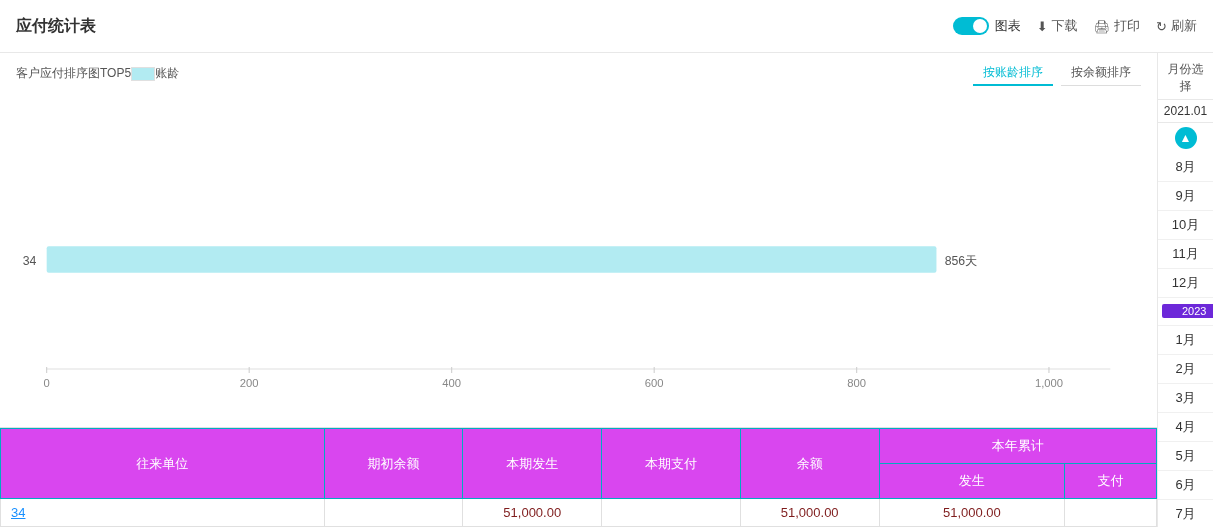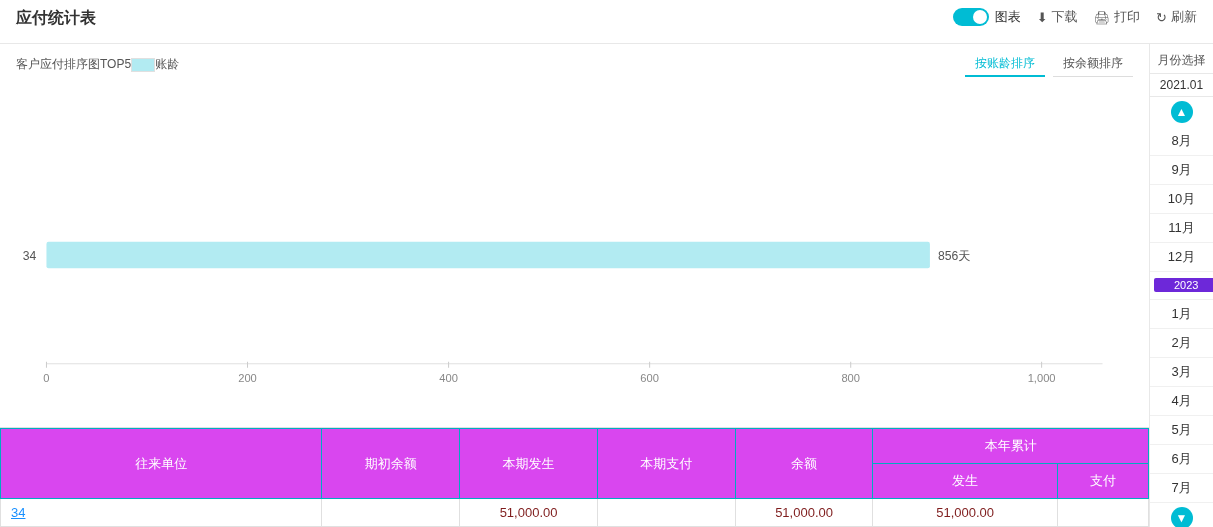--- a/index.html
+++ b/index.html
@@ -1,21 +1,21 @@
 <!DOCTYPE html>
 <html><head>
   <meta charset="utf-8">
   <style>
     * { box-sizing: border-box; margin: 0; padding: 0; }
     body { font-family: 'Microsoft YaHei', Arial, sans-serif; font-size: 13px; background: #f5f5f5; color: #333; }
 
     .page-container { display: flex; flex-direction: column; width: 1213px; height: 527px; background: #fff; overflow: hidden; }
 
     
-    .header { display: flex; align-items: flex-start; justify-content: space-between; padding: 8px 16px; background: #fff; border-bottom: 1px solid #e8e8e8; height: 44px; }
+    .header { display: flex; align-items: center; justify-content: space-between; padding: 8px 16px; background: #fff; border-bottom: 1px solid #e8e8e8; height: 53px; }
     .header-title { font-size: 16px; font-weight: bold; color: #333; }
     .header-actions { display: flex; align-items: center; gap: 16px; }
     .toggle-group { display: flex; align-items: center; gap: 6px; }
     .toggle-switch { width: 36px; height: 18px; background: #00bcd4; border-radius: 9px; position: relative; cursor: pointer; }
     .toggle-switch::after { content: ''; position: absolute; right: 2px; top: 2px; width: 14px; height: 14px; background: #fff; border-radius: 50%; }
     .action-btn { display: flex; align-items: center; gap: 4px; color: #555; cursor: pointer; font-size: 13px; }
 
     
     .main-content { display: flex; flex: 1; overflow: hidden; }
 
@@ -37,21 +37,21 @@
     
     .table-section { border-top: 1px solid #e0e0e0; }
     .data-table { width: 100%; border-collapse: collapse; }
     .data-table th { background: #d946ef; color: #fff; text-align: center; padding: 8px 6px; font-size: 13px; font-weight: normal; border: 1px solid #00acc1; }
     .data-table td { text-align: center; padding: 6px 10px; font-size: 13px; border: 1px solid #e0e0e0; color: #7f1d1d; }
     .data-table td.left-align { text-align: left; color: #1890ff; text-decoration: underline; cursor: pointer; }
     .data-table tr:nth-child(even) { background: #fafafa; }
     .th-group { text-align: center !important; }
 
     
-    .sidebar { width: 64px; background: #fff; border-left: 1px solid #e8e8e8; display: flex; flex-direction: column; align-items: center; padding: 0; overflow-y: auto; }
+    .sidebar { width: 56px; background: #fff; border-left: 1px solid #e8e8e8; display: flex; flex-direction: column; align-items: center; padding: 0; overflow-y: auto; }
     .sidebar-header { width: 100%; background: #fff; text-align: center; padding: 8px 4px 4px; font-size: 12px; color: #555; border-bottom: 1px solid #e8e8e8; }
     .sidebar-date-display { width: 100%; text-align: center; padding: 4px 4px; font-size: 12px; color: #333; border-bottom: 1px solid #e8e8e8; }
     .sidebar-nav-btn { width: 100%; display: flex; justify-content: center; align-items: center; padding: 4px 0; cursor: pointer; }
     .nav-arrow { width: 22px; height: 22px; border-radius: 50%; background: #00bcd4; display: flex; align-items: center; justify-content: center; color: #fff; font-size: 12px; }
     .sidebar-month { width: 100%; text-align: center; padding: 5px 4px; font-size: 13px; color: #333; cursor: pointer; border-bottom: 1px solid #f0f0f0; }
     .sidebar-year-badge { background: #6d28d9; color: #fff; font-size: 11px; padding: 1px 20px; border-radius: 2px; display: inline-block; margin-bottom: 2px; }
   </style>
 </head>
 <body>
 

